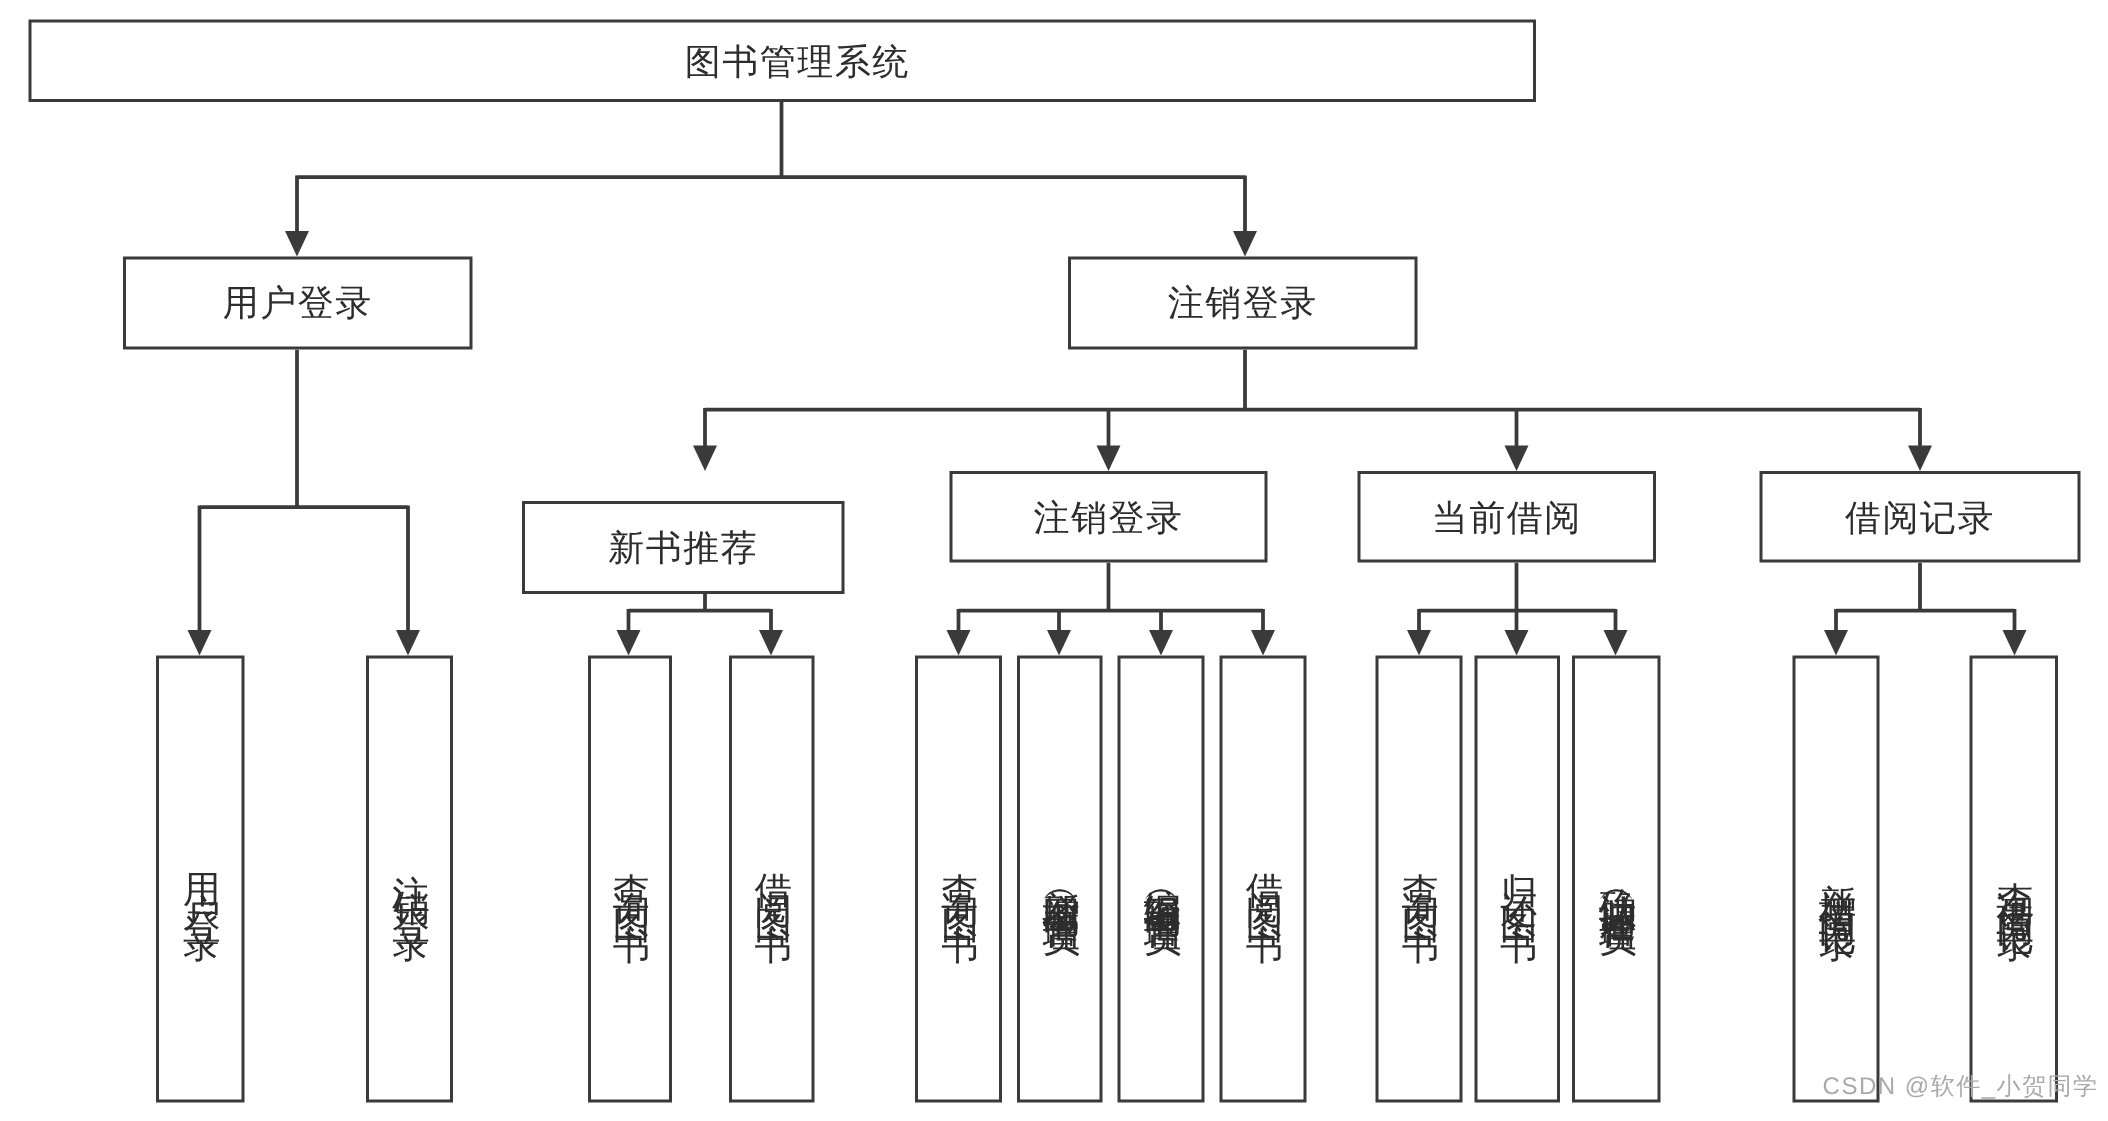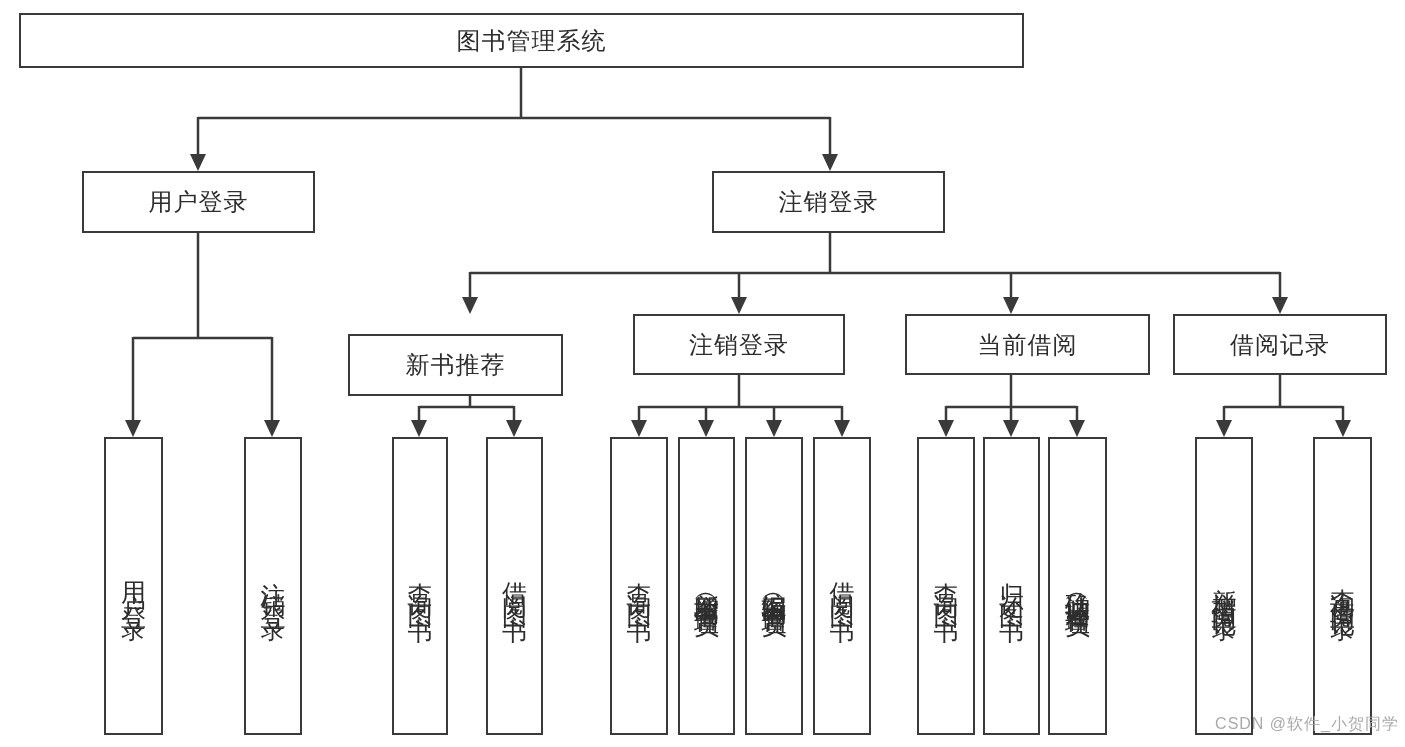--- a/index.html
+++ b/index.html
@@ -108,21 +108,21 @@
     </g>
   </svg>
 
   <div class="box hbox" style="left:19px; top:13px; width:1005px; height:55px;padding-left:20px;">图书管理系统</div>
 
   <div class="box hbox" style="left:82px; top:171px; width:233px; height:62px;">用户登录</div>
   <div class="box hbox" style="left:712px; top:171px; width:233px; height:62px;">注销登录</div>
 
   <div class="box hbox" style="left:348px; top:314px; width:215px; height:62px;margin-top:20px;">新书推荐</div>
   <div class="box hbox" style="left:633px; top:314px; width:212px; height:61px;">注销登录</div>
-  <div class="box hbox" style="left:905px; top:314px; width:245px; height:61px;">当前借阅</div>
+  <div class="box hbox" style="left:905px; top:314px; width:199px; height:61px;">当前借阅</div>
   <div class="box hbox" style="left:1173px; top:314px; width:214px; height:61px;">借阅记录</div>
 
   <div class="box vbox v4" style="left:104px; top:437px; width:59px; height:298px;">
     <span>用户登录</span>
   </div>
   <div class="box vbox v4" style="left:244px; top:437px; width:58px; height:298px;">
     <span>注销登录</span>
   </div>
 
   <div class="box vbox v4" style="left:392px; top:437px; width:56px; height:298px;">

